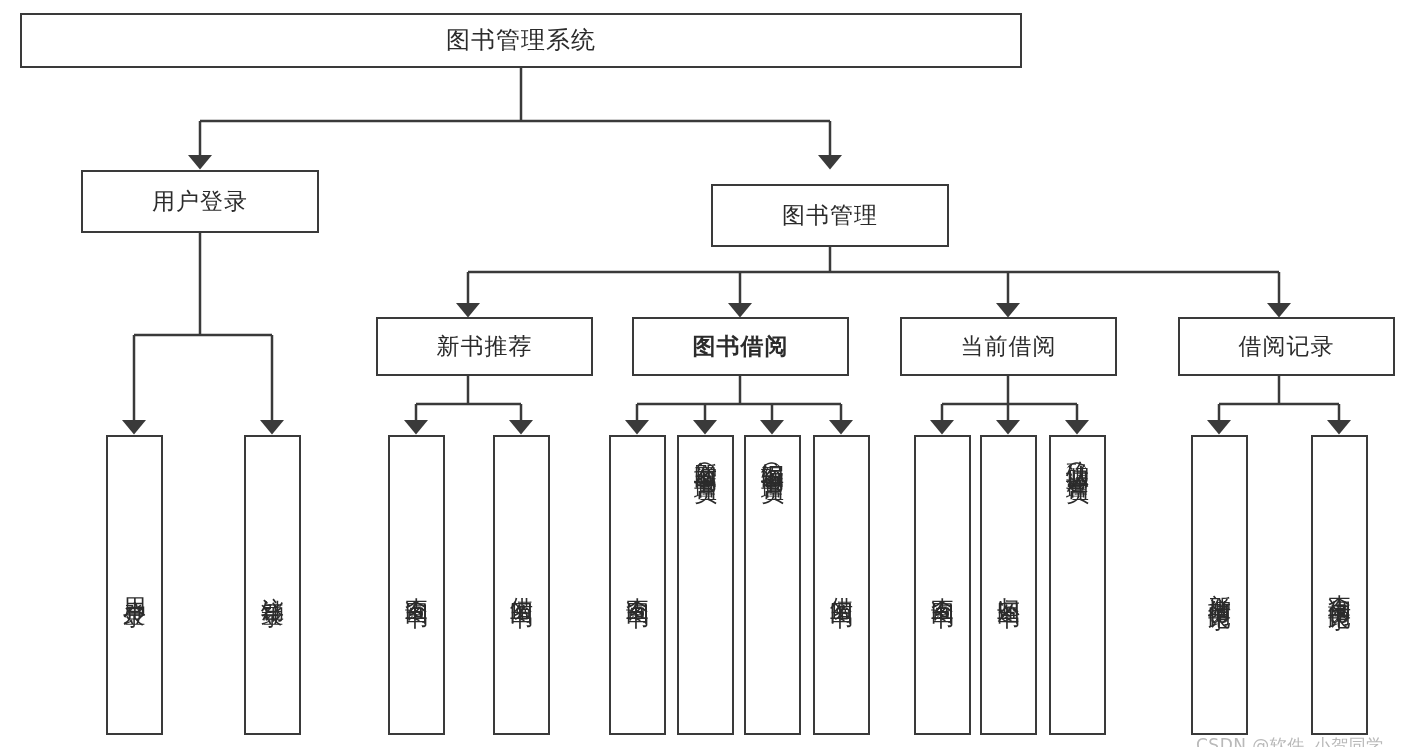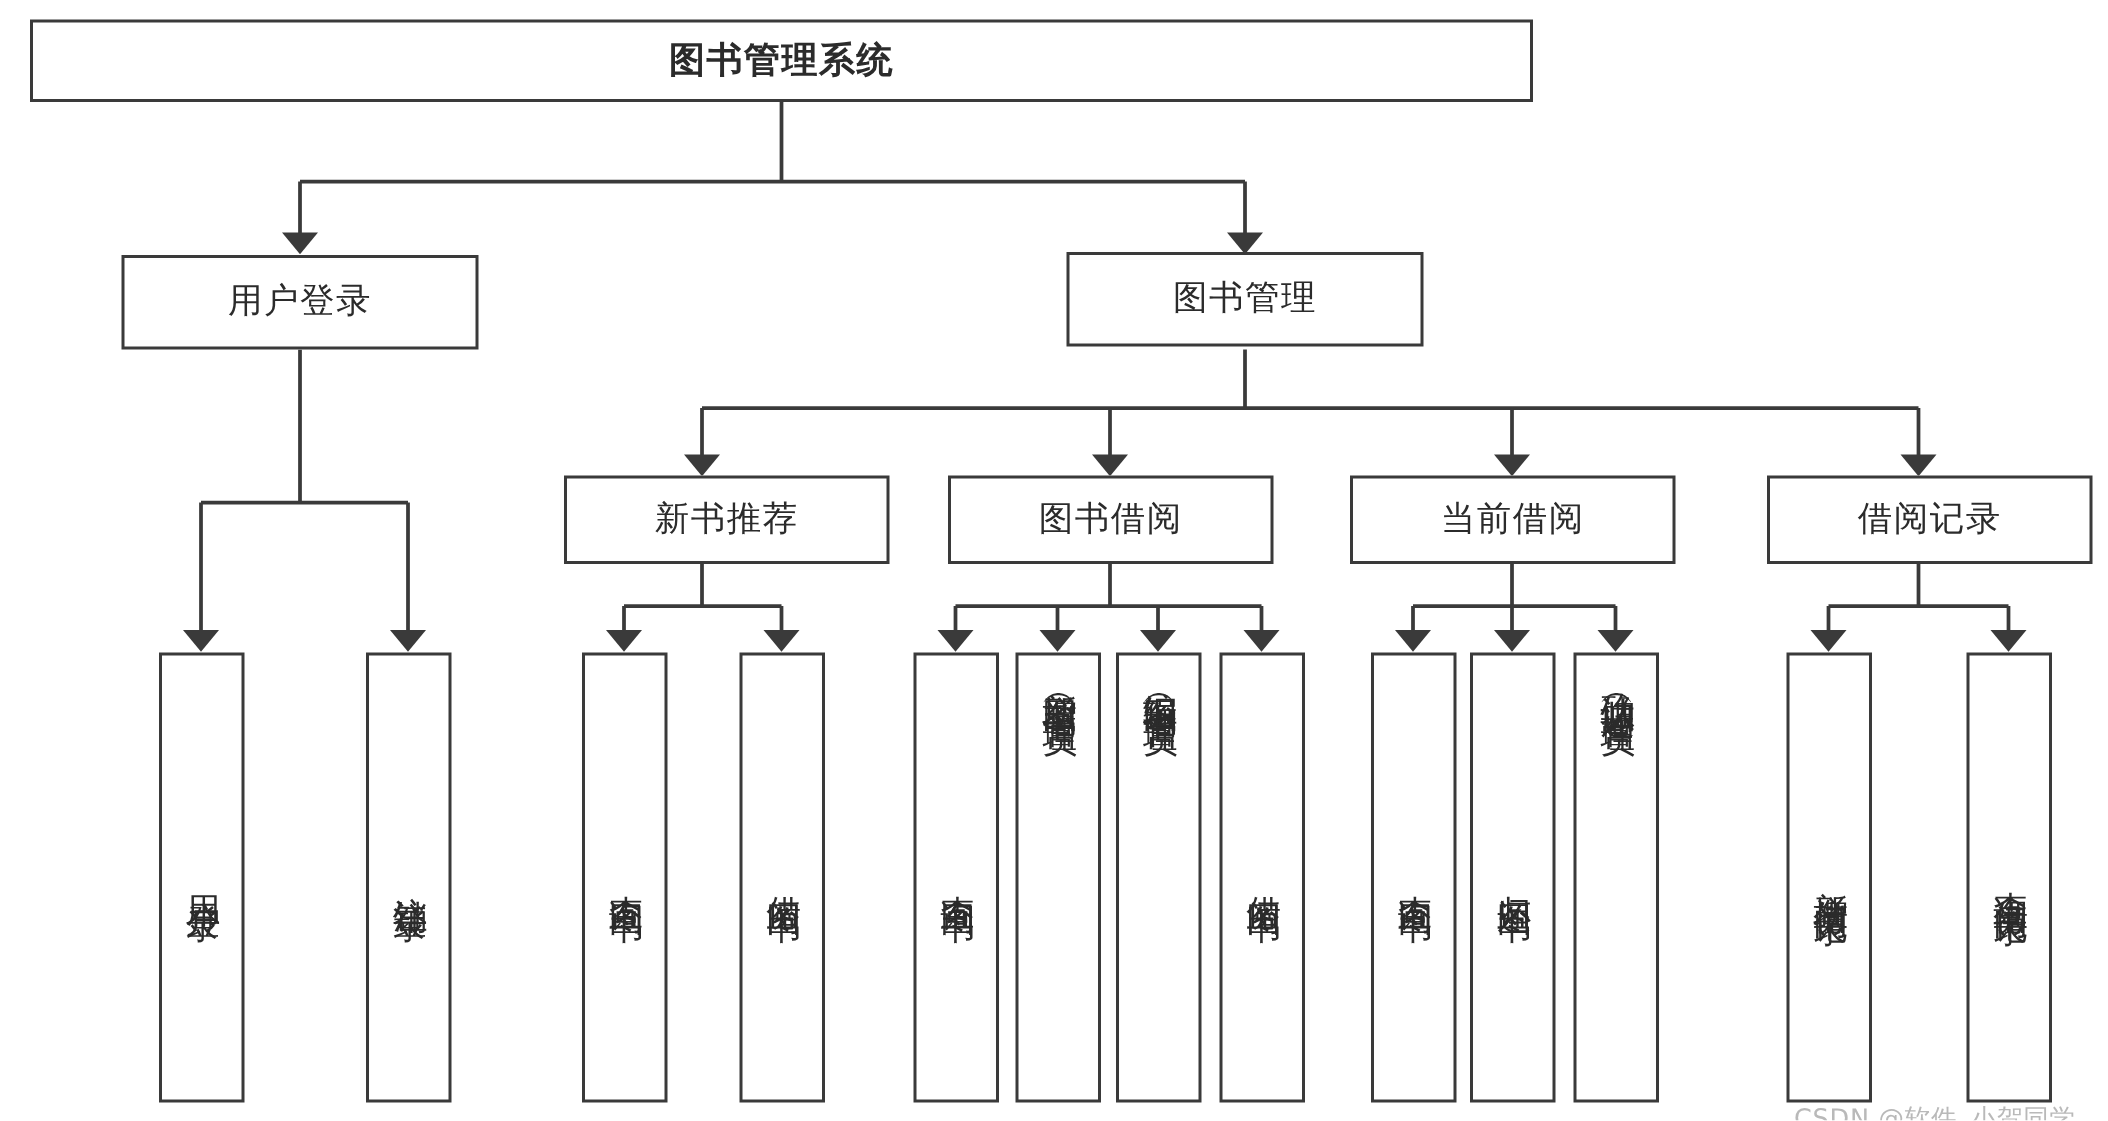--- a/index.html
+++ b/index.html
@@ -29,21 +29,20 @@
     justify-content:center;
     color:#2b2b2b;
   }
   .node.h{
     font-size:23px;
     letter-spacing:1px;
     line-height:1.2;
   }
   .node.root{
     font-size:24px;
-    font-weight:bold;
   }
   .node.v{
     writing-mode:vertical-rl;
     text-orientation:upright;
     font-size:23px;
     line-height:1.18;
     letter-spacing:3px;
     padding-top:6px;
     padding-bottom:6px;
     justify-content:center;
@@ -124,25 +123,25 @@
       <path d="M1219,404 L1339,404"></path>
       <path d="M1219,404 L1219,427" marker-end="url(#arrow)"></path>
       <path d="M1339,404 L1339,427" marker-end="url(#arrow)"></path>
     </g>
   </svg>
 
   <div class="node h root" style="left:20px; top:13px; width:1002px; height:55px;">图书管理系统</div>
 
   <div class="node h" style="left:81px; top:170px; width:238px; height:63px;">用户登录</div>
 
-  <div class="node h" style="left:711px; top:168px; width:238px; height:63px;">图书管理</div>
+  <div class="node h" style="left:711px; top:184px; width:238px; height:63px;">图书管理</div>
 
   <div class="node h" style="left:360px; top:317px; width:217px; height:59px;margin-left:16px;">新书推荐</div>
 
-  <div class="node h" style="left:632px; top:317px; width:217px; height:59px;">图书借阅</div>
+  <div class="node h" style="left:632px; top:317px; width:217px; height:59px;font-weight:bold;">图书借阅</div>
 
   <div class="node h" style="left:900px; top:317px; width:217px; height:59px;">当前借阅</div>
 
   <div class="node h" style="left:1178px; top:317px; width:217px; height:59px;">借阅记录</div>
 
   <div class="node v" style="left:106px; top:435px; width:57px; height:300px;">
     <span class="vtext">用户登录</span>
   </div>
   <div class="node v" style="left:244px; top:435px; width:57px; height:300px;">
     <span class="vtext">注销登录</span>

